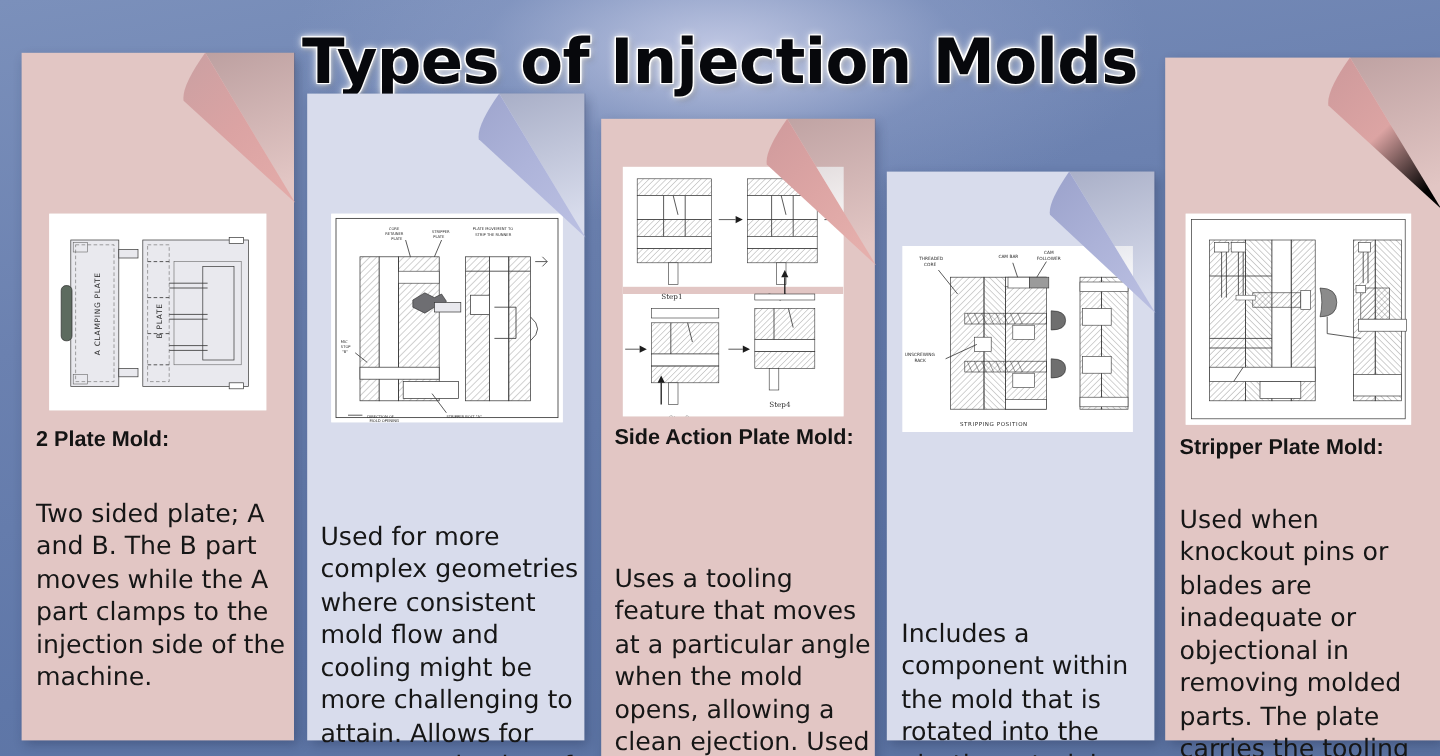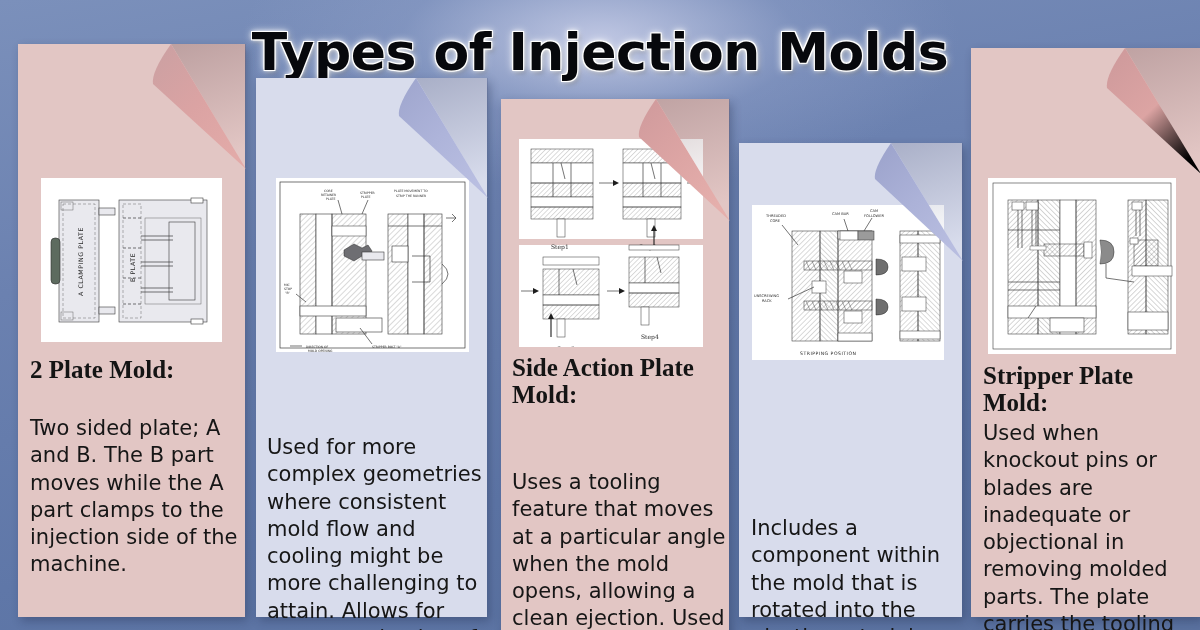--- a/index.html
+++ b/index.html
@@ -64,23 +64,23 @@
     position: absolute;
     z-index: 3;
     background: #ffffff;
     overflow: hidden;
   }
   .pic svg { display: block; width: 100%; height: 100%; }
 
   .heading {
     position: absolute;
     z-index: 3;
-    font-family: Liberation Serif, serif;
+    font-family: Liberation Sans, sans-serif;
     font-weight: bold;
-    font-size: 25px;
+    font-size: 18px;
     line-height: 1.07;
     color: #141414;
   }
   .body {
     position: absolute;
     z-index: 3;
     font-family: "DejaVu Sans", sans-serif;
     font-weight: normal;
     font-size: 21px;
     line-height: 1.30;

